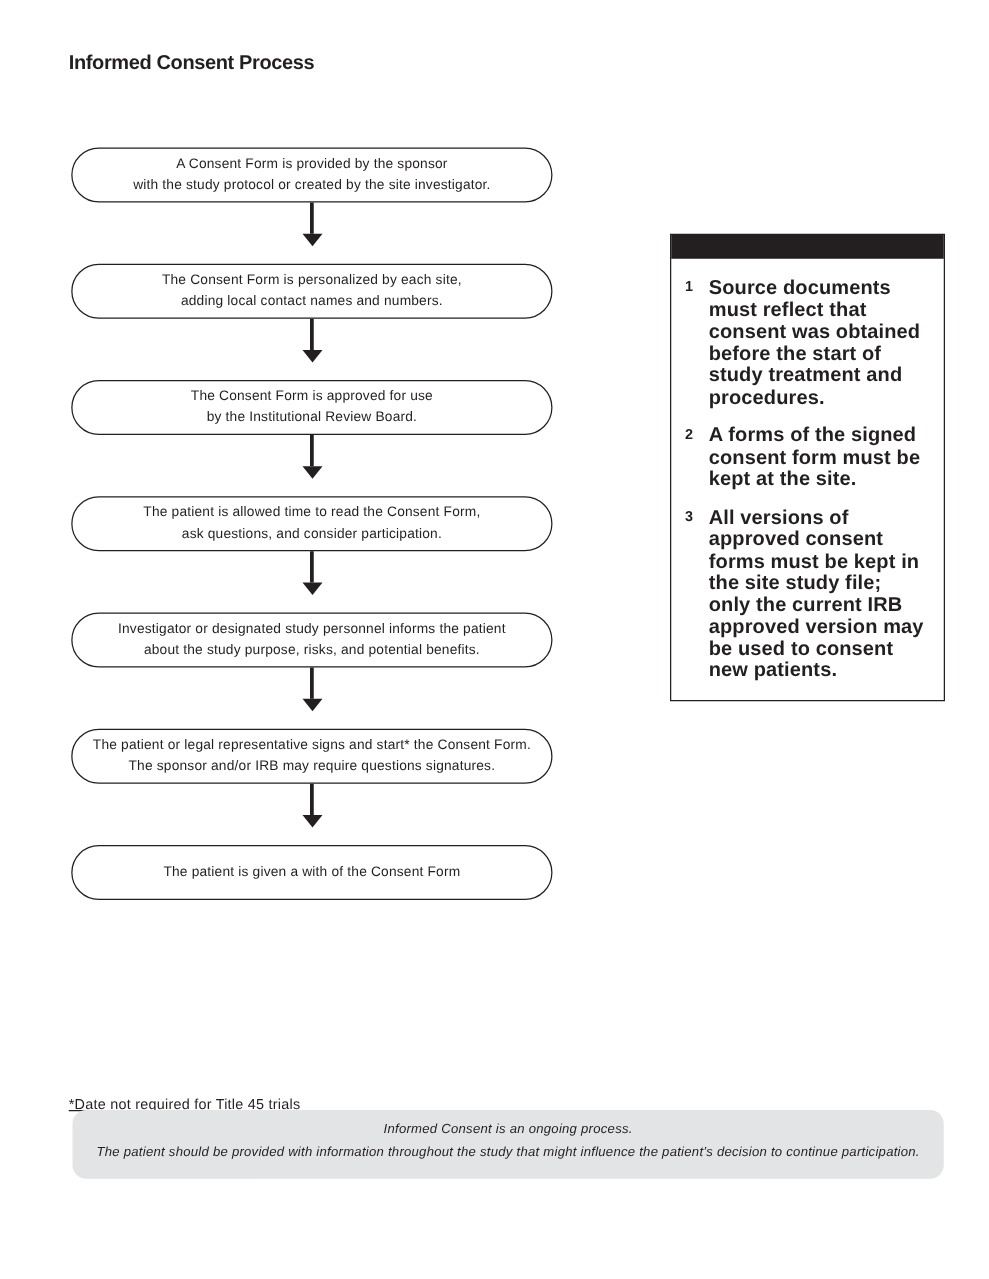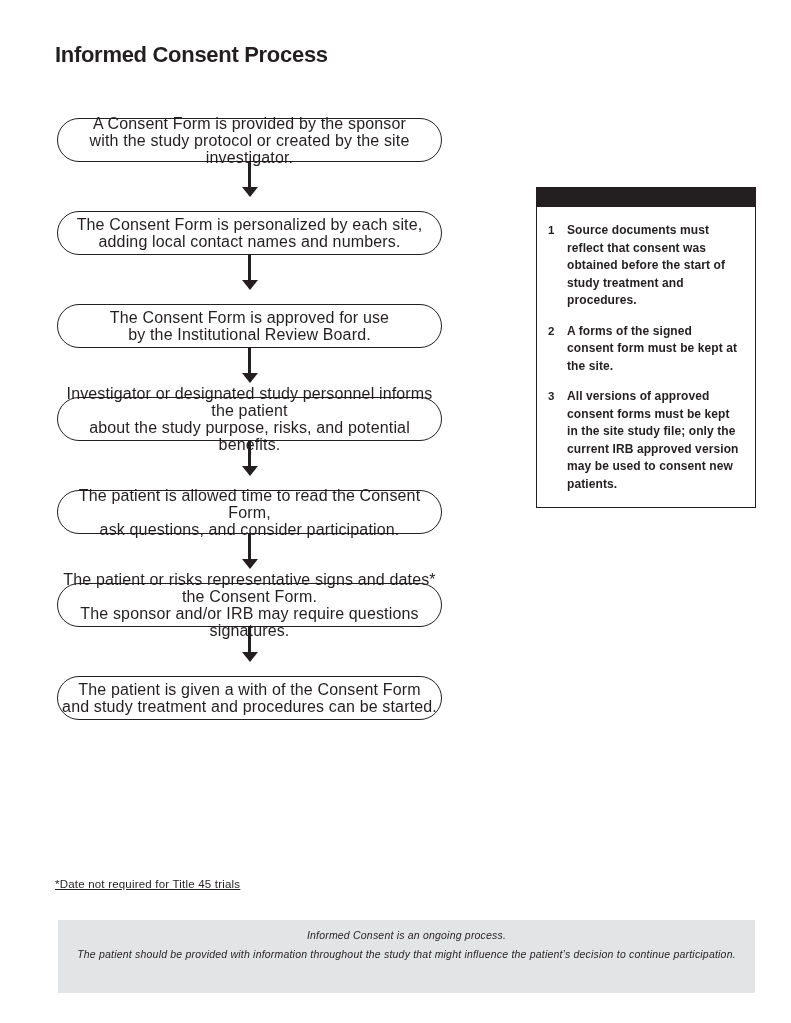--- a/index.html
+++ b/index.html
@@ -9,21 +9,21 @@
     height: 1023px;
     position: relative;
     font-family: "Liberation Sans", sans-serif;
     color: #231f20;
     overflow: hidden;
   }
   .title {
     position: absolute;
     left: 55px;
     top: 42px;
-    font-size: 22px;
+    font-size: 16px;
     font-weight: bold;
     letter-spacing: -0.3px;
     color: #231f20;
   }
   
   .flow {
     position: absolute;
     left: 57px;
     top: 118px;
     width: 385px;
@@ -33,21 +33,21 @@
     width: 100%;
     height: 44px;
     border: 1.6px solid #231f20;
     border-radius: 22px;
     background: #ffffff;
     display: flex;
     flex-direction: column;
     justify-content: center;
     align-items: center;
     text-align: center;
-    font-size: 16px;
+    font-size: 11px;
     line-height: 17px;
     letter-spacing: 0.15px;
     color: #231f20;
   }
   .arrow {
     height: 49px;
     display: flex;
     flex-direction: column;
     align-items: center;
     justify-content: flex-start;
@@ -91,47 +91,48 @@
     align-items: flex-start;
   }
   .note-num {
     flex: 0 0 19px;
     font-size: 11.5px;
     font-weight: bold;
     line-height: 17.5px;
   }
   .note-text {
     flex: 1;
-    font-size: 12px;
+    font-size: 16px;
     font-weight: bold;
     line-height: 17.5px;
     letter-spacing: 0.1px;
   }
   
   .footnote {
     position: absolute;
     left: 55px;
     top: 878px;
     font-size: 11.5px;
     letter-spacing: 0.2px;
     color: #231f20;
     text-decoration: underline;
   }
   .footer {
     position: absolute;
     left: 58px;
-    top: 920px;
+    top: 888px;
     width: 697px;
-    height: 73px;
+    height: 55px;
     background: #e3e4e5;
     text-align: center;
     font-style: italic;
     font-size: 10.5px;
     color: #231f20;
     padding-top: 9px;
+    border-radius: 11px;
   }
   .footer-line1 { margin-bottom: 7px; letter-spacing: 0.2px; }
   .footer-line2 { letter-spacing: 0.2px; }
 </style>
 </head>
 <body>
 
 <h1 class="title">Informed Consent Process</h1>
 
 <div class="flow">
@@ -164,55 +165,54 @@
       <div>by the Institutional Review Board.</div>
     </div>
     <div class="arrow">
       <div class="arrow-line"></div>
       <div class="arrow-head"></div>
     </div>
   </div>
 
   <div class="step">
     <div class="box">
+      <div>The patient is allowed time to read the Consent Form,</div>
+      <div>ask questions, and consider participation.</div>
+    </div>
+    <div class="arrow">
+      <div class="arrow-line"></div>
+      <div class="arrow-head"></div>
+    </div>
+  </div>
+
+  <div class="step">
+    <div class="box">
       <div>Investigator or designated study personnel informs the patient</div>
       <div>about the study purpose, risks, and potential benefits.</div>
     </div>
     <div class="arrow">
       <div class="arrow-line"></div>
       <div class="arrow-head"></div>
     </div>
   </div>
 
   <div class="step">
     <div class="box">
-      <div>The patient is allowed time to read the Consent Form,</div>
-      <div>ask questions, and consider participation.</div>
-    </div>
-    <div class="arrow">
-      <div class="arrow-line"></div>
-      <div class="arrow-head"></div>
-    </div>
-  </div>
-
-  <div class="step">
-    <div class="box">
-      <div>The patient or risks representative signs and dates* the Consent Form.</div>
+      <div>The patient or legal representative signs and start* the Consent Form.</div>
       <div>The sponsor and/or IRB may require questions signatures.</div>
     </div>
     <div class="arrow">
       <div class="arrow-line"></div>
       <div class="arrow-head"></div>
     </div>
   </div>
 
   <div class="step">
     <div class="box">
       <div>The patient is given a with of the Consent Form</div>
-      <div>and study treatment and procedures can be started.</div>
     </div>
   </div>
 
 </div>
 
 <aside class="notes">
   <div class="notes-bar"></div>
   <div class="notes-body">
     <div class="note">
       <span class="note-num">1</span>

